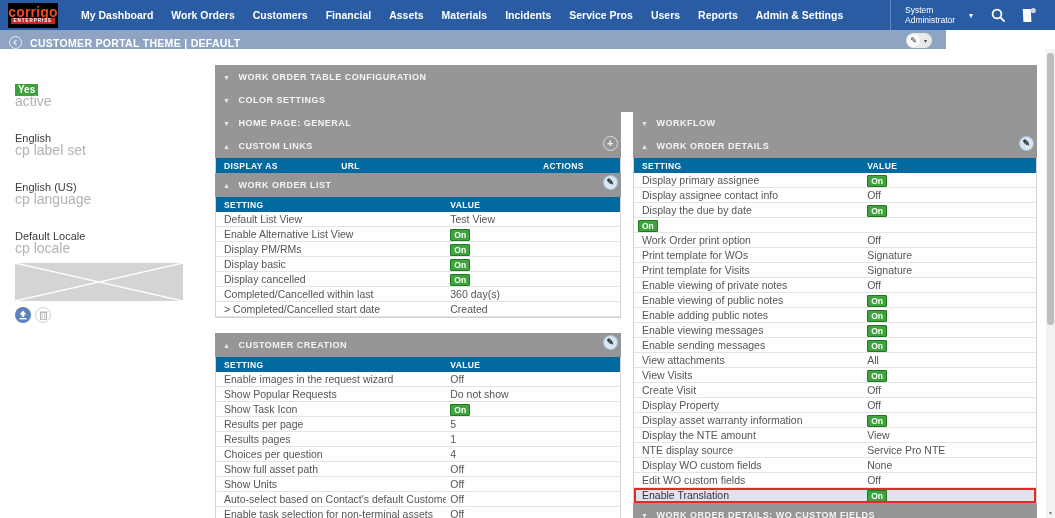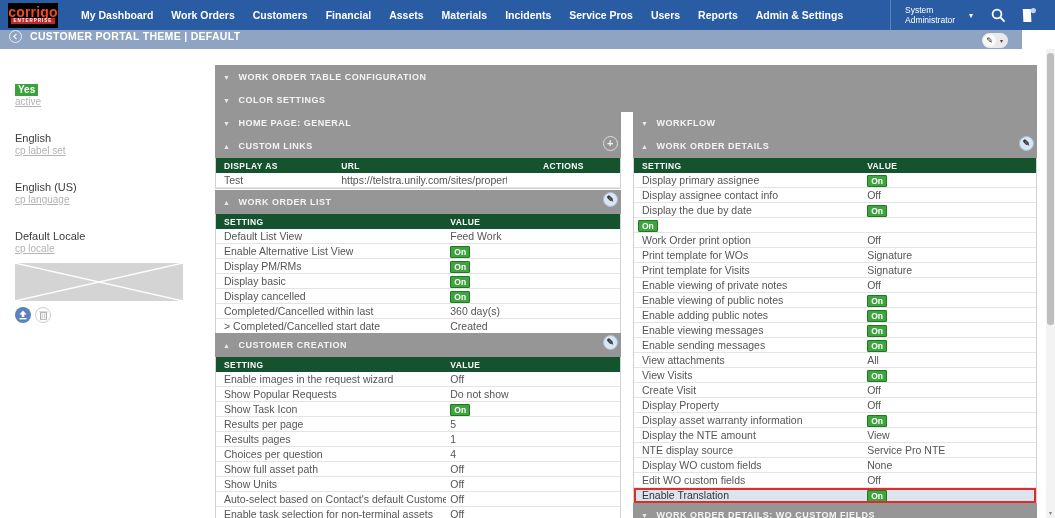--- a/index.html
+++ b/index.html
@@ -14,51 +14,51 @@
   #logo .sub { background:#C1272D; color:#fff; font-size:4.5px; font-weight:bold; letter-spacing:1px; line-height:6px; padding:0 2px; width:44px; text-align:center; }
   #nav-items { display:flex; align-items:center; height:100%; margin-left:14px; }
   .nav-item { color:#fff; font-size:10.5px; font-weight:bold; padding:0 9px; height:100%; display:flex; align-items:center; white-space:nowrap; cursor:pointer; }
   #nav-right { margin-left:auto; height:100%; display:flex; align-items:center; padding-right:12px; }
   #user-box { height:100%; display:flex; align-items:center; border-left:1px solid rgba(255,255,255,0.25); padding:0 10px 0 14px; gap:6px; cursor:pointer; }
   #user-name { color:#fff; font-size:8.5px; line-height:1.2; width:58px; }
   .caret { color:#fff; font-size:8px; }
   .topicon { width:30px; height:100%; display:flex; align-items:center; justify-content:center; cursor:pointer; }
 
   
-  #subheader { position:absolute; left:0; top:30px; width:1022px; height:19px; background:#8EA4C2; display:flex; align-items:flex-start; }
+  #subheader { position:absolute; left:0; top:30px; width:946px; height:19px; background:#8EA4C2; display:flex; align-items:flex-end; }
   #back-btn { width:13px; height:13px; border:1px solid #E9EEF5; border-radius:50%; margin:0 8px 0 9px; display:flex; align-items:center; justify-content:center; cursor:pointer; flex:0 0 auto; }
   #page-title { color:#fff; font-size:10.5px; font-weight:bold; letter-spacing:0.3px; white-space:nowrap; }
   #subheader-edit { position:absolute; right:14px; top:3px; display:flex; align-items:center; background:#E9E9E9; border-radius:8px; padding:1px; cursor:pointer; }
   #subheader-edit .pc { width:13px; height:13px; background:#FAFAFA; border-radius:50%; display:flex; align-items:center; justify-content:center; font-size:8px; color:#333; }
   #subheader-edit .cc { width:11px; height:11px; display:flex; align-items:center; justify-content:center; font-size:6px; color:#444; }
 
   
   #sidebar { position:absolute; left:15px; top:58px; width:190px; }
   .sb-value { font-size:11px; color:#3C3C3C; line-height:13px;margin-top:25px; }
-  .sb-label { font-size:10px; color:#B3B3B3; line-height:11px; margin-bottom:7px;text-decoration:underline; }
+  .sb-label { font-size:14px; color:#B3B3B3; line-height:11px; margin-bottom:7px; }
   .yes-badge { display:inline-block; background:#3BA23B; color:#fff; font-size:10px; font-weight:bold; padding:0 3px; line-height:12px; }
   #img-placeholder { margin-top:9px; width:168px; height:38px; background:#D4D4D4; }
   #sb-buttons { margin-top:6px; display:flex; gap:4px; align-items:center; }
   .sb-btn { width:16px; height:16px; border-radius:50%; display:flex; align-items:center; justify-content:center; cursor:pointer; }
   #upload-btn { background:#5B82BC; }
   #delete-btn { background:#fff; border:1px solid #CFCFCF; }
 
   
   .col { position:absolute; top:0; }
   #col-full { left:215px; width:822px; }
   #col-left { left:215px; width:406px; }
   #col-right { left:633px; width:404px; }
   .panel { position:absolute; left:0; width:100%; }
   .bar { height:24px; background:#969696; color:#F4F4F4; font-weight:bold; font-size:9px; letter-spacing:0.5px; display:flex; align-items:center; padding:0 8px; cursor:pointer; position:relative; }
   .bar .arrow { font-size:7px; margin-right:8px; color:#E8E8E8; }
   .hbtn { position:absolute; right:3px; top:1.5px; width:15px; height:15px; border-radius:50%; display:flex; align-items:center; justify-content:center; cursor:pointer; }
   .hbtn.edit { background:#D9E6F4; border:1px solid #A9C0D9; color:#333; font-size:9px; }
   .hbtn.add { border:1.5px solid #D8DEE4; color:#F2F2F2; font-size:11px; font-weight:bold; line-height:1; }
   .panel-body { border:1px solid #D2D2D2; border-top:none; background:#fff; }
-  .thead { display:flex; background:#14532d; height:15px; align-items:center; color:#FBFBFB; font-size:8.5px; font-weight:bold; letter-spacing:0.4px; }
+  .thead { display:flex; background:#0369a1; height:15px; align-items:center; color:#FBFBFB; font-size:8.5px; font-weight:bold; letter-spacing:0.4px; }
   .trow { display:flex; align-items:center; border-bottom:1px solid #E4E4E4; background:#fff; font-size:10.5px; color:#555; }
   .c-set { flex:0 0 57%; padding-left:8px; white-space:nowrap; overflow:hidden; }
   .c-val { flex:1; padding-left:4px; white-space:nowrap; overflow:hidden; }
   #col-left .trow { height:15px; }
   #col-right .trow { height:15px; }
   .on-badge { display:inline-block; background:#3FA33F; border:1px solid #1F7A1F; color:#fff; font-size:8.5px; font-weight:bold; padding:0 3px; line-height:10px; border-radius:1px; }
   .trow.hl { background:#DCE5EE; outline:2px solid #E02B2B; outline-offset:-2px; color:#333;justify-content:space-between; }
   
   .cl-a { flex:0 0 30%; padding-left:8px; white-space:nowrap; overflow:hidden; }
   .cl-u { flex:0 0 42%; padding-left:4px; white-space:nowrap; overflow:hidden; }
@@ -198,35 +198,35 @@
           <div class="cl-c">ACTIONS</div>
         </div>
         <div class="trow" id="custom-links-row">
           <div class="cl-a">Test</div>
           <div class="cl-u">https://telstra.unily.com/sites/property%E2%80%90...</div>
           <div class="cl-c"></div>
         </div>
       </div>
     </div>
 
-    <div class="panel" style="top:190px;">
+    <div class="panel" style="top:173px;">
       <div class="bar">
         <span class="arrow">▲</span>
         <span>WORK ORDER LIST</span>
         <span class="hbtn edit">✎</span>
       </div>
       <div class="panel-body">
         <div class="thead">
           <div class="c-set">SETTING</div>
           <div class="c-val">VALUE</div>
         </div>
         <div id="wol-rows">
             <div class="trow">
               <div class="c-set">Default List View</div>
-              <div class="c-val">Feed Work</div>
+              <div class="c-val">Test View</div>
             </div>
             <div class="trow">
               <div class="c-set">Enable Alternative List View</div>
               <div class="c-val"><span class="on-badge">On</span></div>
             </div>
             <div class="trow">
               <div class="c-set">Display PM/RMs</div>
               <div class="c-val"><span class="on-badge">On</span></div>
             </div>
             <div class="trow">

